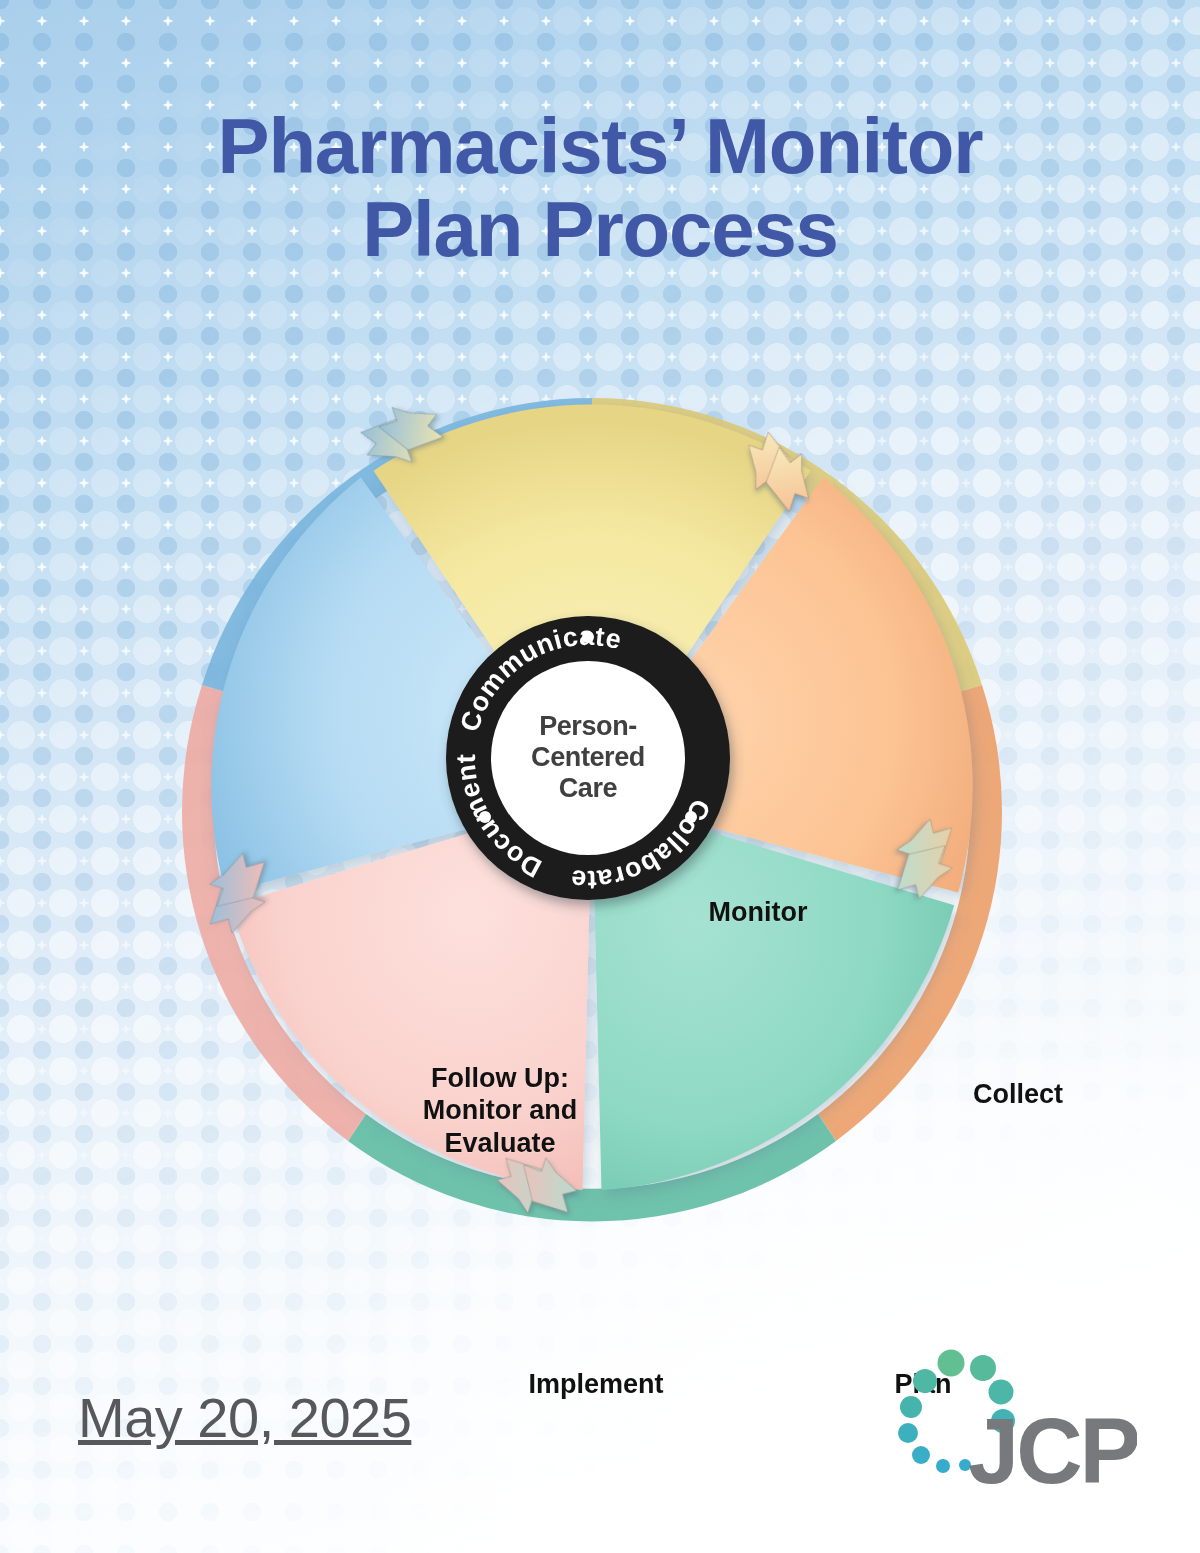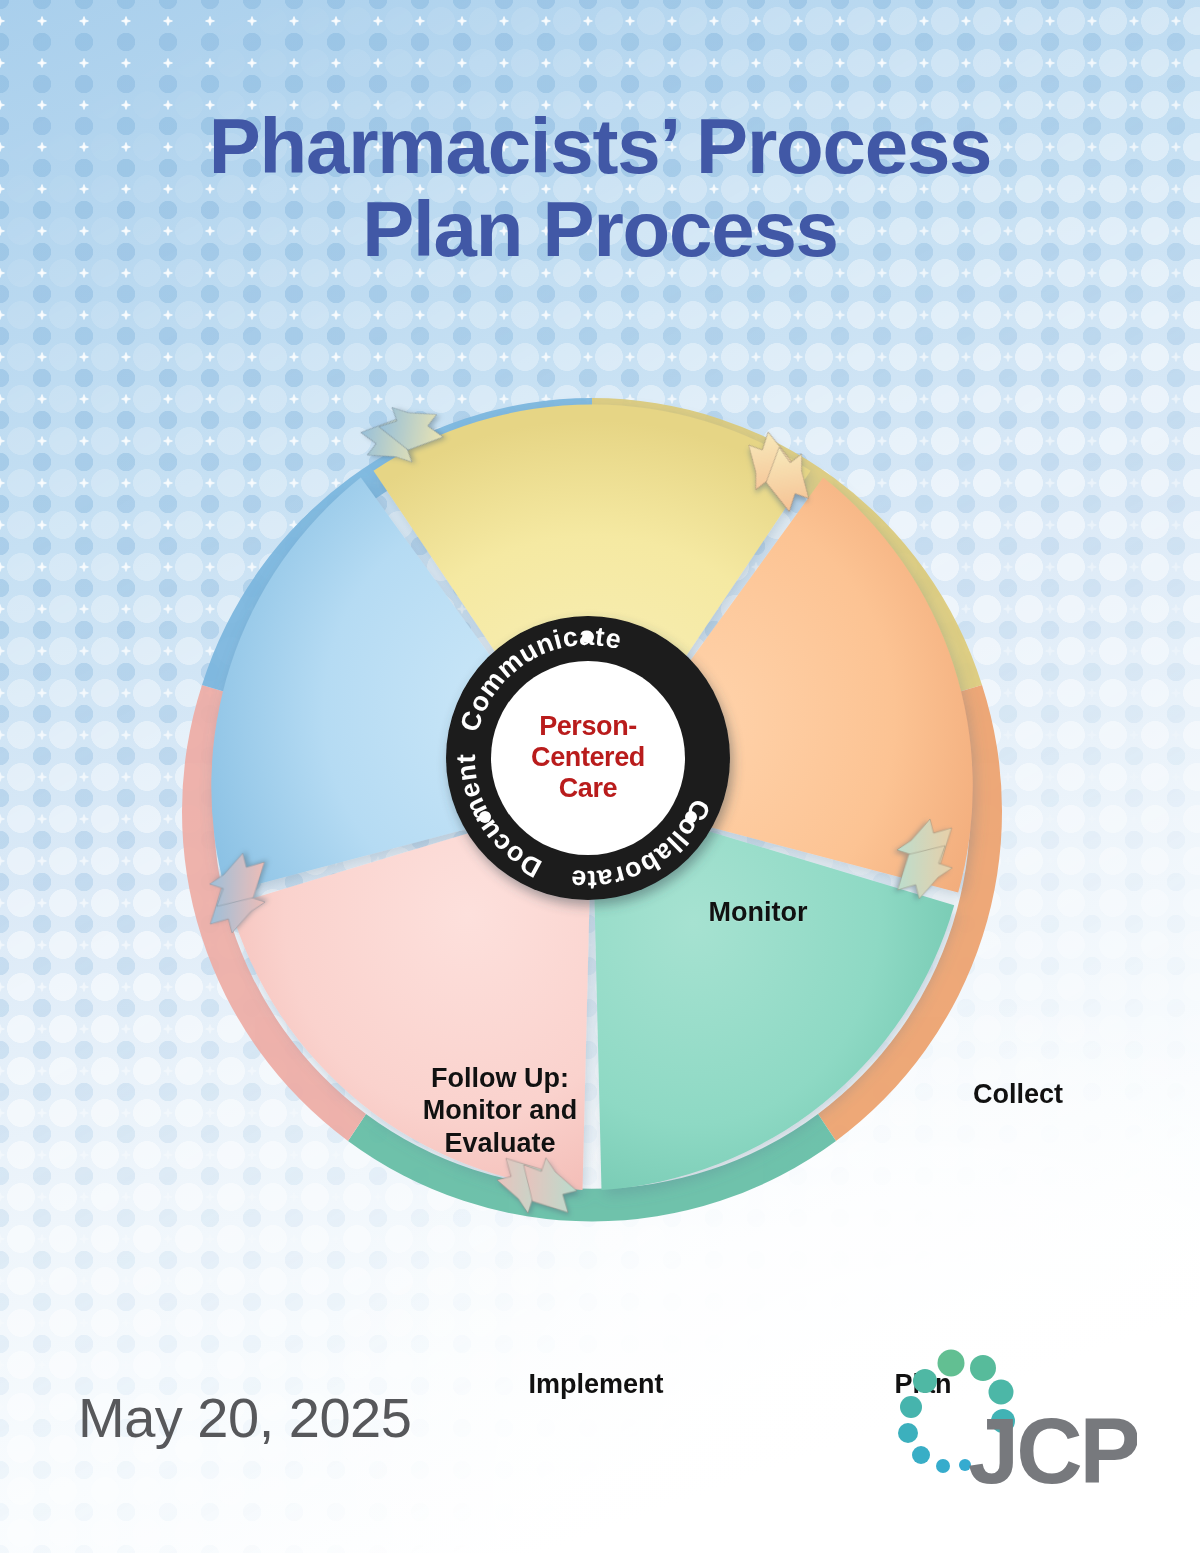--- a/index.html
+++ b/index.html
@@ -117,37 +117,38 @@
     width:320px; height:320px;
     z-index:9;
   }
   #hub-svg { display:block; width:320px; height:320px; }
   #hub-center-text {
     position:absolute;
     left:50%; top:50%;
     transform:translate(-50%,-50%);
     width:180px;
     text-align:center;
-    color:#b91c1c;
+    color:#404040;
     font-weight:bold;
     font-size:27px;
     line-height:1.15;
     white-space:pre-line;
     letter-spacing:-0.4px;
   }
 
   
   #date-text {
     position:absolute;
     left:78px; top:1385px;
     font-size:56px;
     font-weight:400;
     color:#57585b;
     letter-spacing:-0.5px;
     z-index:6;
+    text-decoration:underline;
   }
   #jcpp-logo {
     position:absolute;
     left:893px; top:1343px;
     width:244px; height:150px;
     z-index:6;
   }
   #jcpp-svg { display:block; width:244px; height:150px; }
 </style>
 </head>
@@ -155,21 +156,21 @@
 
 <div id="page">
 
   <div class="bg-base"></div>
   <div class="bg-dots-blue"></div>
   <div class="bg-dots-big"></div>
   <div class="bg-stars"></div>
   <div class="bg-wash"></div>
 
   <div id="title-block">
-    <div class="title-line l1">Pharmacists’ Process</div>
+    <div class="title-line l1">Pharmacists’ Monitor</div>
     <div class="title-line l2">Plan Process</div>
   </div>
 
   <div id="wheel-wrap">
     <svg id="wheel-svg" viewBox="0 0 848 872" xmlns="http://www.w3.org/2000/svg">
       <defs>
 
         <radialGradient id="gCollect" cx="50%" cy="82%" r="78%">
           <stop offset="0%" stop-color="#f8efb8"></stop>
           <stop offset="62%" stop-color="#f5e9a2"></stop>

